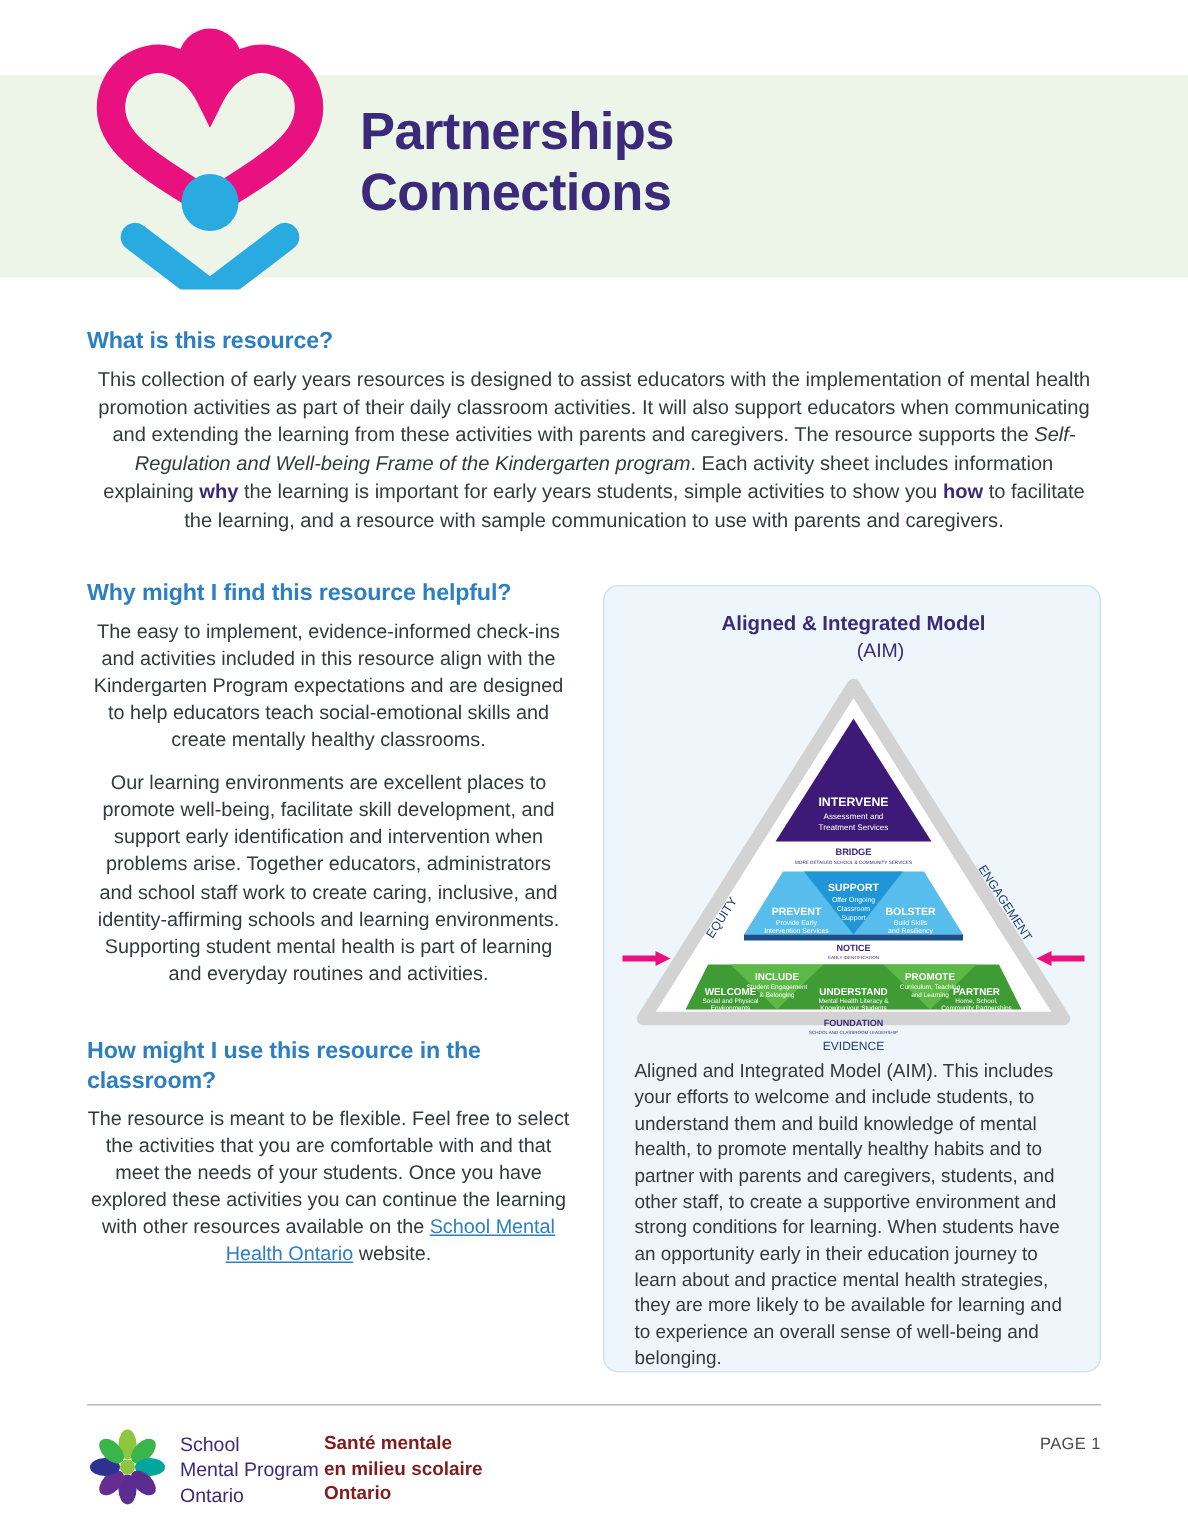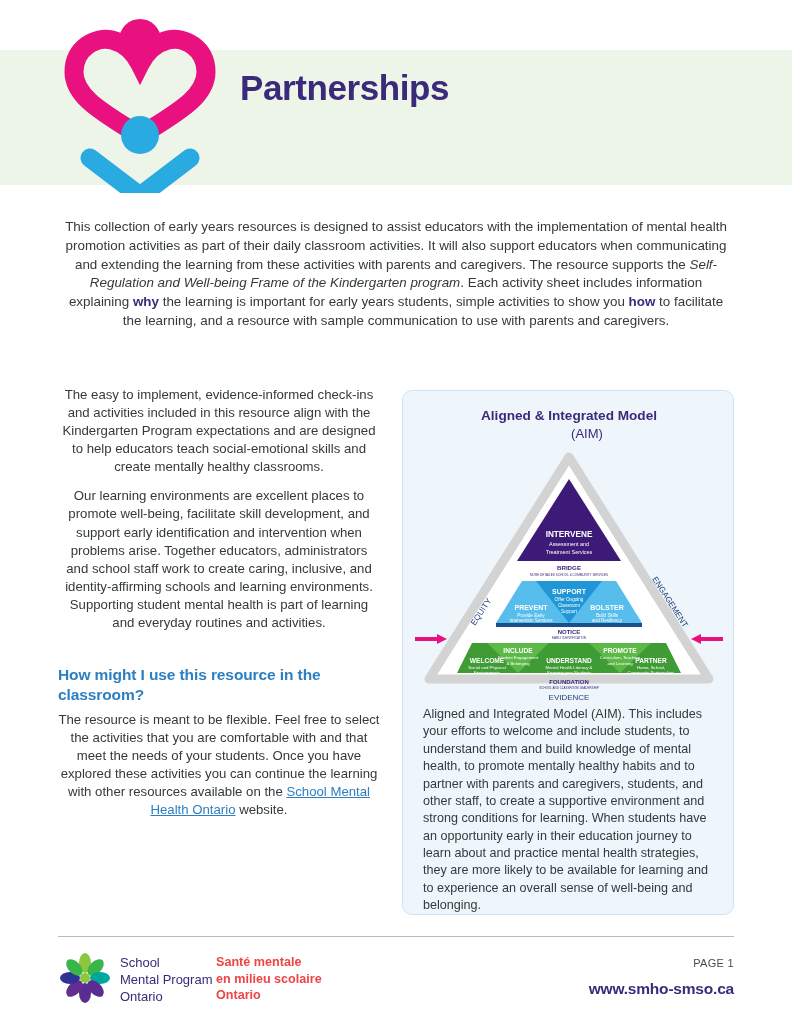--- a/index.html
+++ b/index.html
@@ -66,21 +66,21 @@
     position:absolute; left:58px; top:936px; width:676px; height:1px;
     background:#b9b9b9;
   }
   .smho-logo { position:absolute; left:56px; top:952px; width:58px; height:52px; }
   .smho-en {
     position:absolute; left:120px; top:954px;
     font-size:13px; font-weight:normal; line-height:1.32; color:#3b2a7a;
   }
   .smho-fr {
     position:absolute; left:216px; top:954px;
-    font-size:12.6px; font-weight:bold; line-height:1.32; color:#ef4444;
+    font-size:12.6px; font-weight:bold; line-height:1.32; color:#7f1d1d;
   }
   .page-num {
     position:absolute; left:534px; top:957px; width:200px; text-align:right;
     font-size:11px; color:#4a4a4a; letter-spacing:0.3px;
   }
   .site-url {
     position:absolute; left:474px; top:980px; width:260px; text-align:right;
     font-size:15.5px; font-weight:bold; color:#3b2a7a; letter-spacing:-0.2px;
   }
 </style>
@@ -96,27 +96,30 @@
       <circle cx="80" cy="22" r="21" fill="#e9107f"></circle>
       <path d="M80 118 C 46 96, 14 80, 14 54 C 14 30, 36 18, 52 22 C 64 25, 74 34, 80 46
                C 86 34, 96 25, 108 22 C 124 18, 146 30, 146 54 C 146 80, 114 96, 80 118 Z" fill="none" stroke="#e9107f" stroke-width="19" stroke-linecap="round"></path>
       <circle cx="80" cy="117" r="19" fill="#29abe2"></circle>
       <path d="M30 140 L80 178 L130 140" fill="none" stroke="#29abe2" stroke-width="19" stroke-linecap="round" stroke-linejoin="round"></path>
     </svg>
   </div>
 
   <div class="header-title">
     <span>Partnerships</span>
+    <span class="l2">Connections</span>
   </div>
 
   <div class="intro-block">
+    <h2 class="sec">What is this resource?</h2>
     <p class="body"><span>This collection of early years resources is designed to assist educators with the implementation of mental health promotion activities as part of their daily classroom activities. It will also support educators when communicating and extending the learning from these activities with parents and caregivers. The resource supports the </span><em class="it">Self-Regulation and Well-being Frame of the Kindergarten program</em><span>. Each activity sheet includes information explaining </span><b class="hi">why</b><span> the learning is important for early years students, simple activities to show you </span><b class="hi">how</b><span> to facilitate the learning, and a resource with sample communication to use with parents and caregivers.</span></p>
   </div>
 
   <div class="col-left">
+    <h2 class="sec">Why might I find this resource helpful?</h2>
     <p class="body">The easy to implement, evidence-informed check-ins and activities included in this resource align with the Kindergarten Program expectations and are designed to help educators teach social-emotional skills and create mentally healthy classrooms.</p>
     <p class="body">Our learning environments are excellent places to promote well-being, facilitate skill development, and support early identification and intervention when problems arise. Together educators, administrators and school staff work to create caring, inclusive, and identity-affirming schools and learning environments. Supporting student mental health is part of learning and everyday routines and activities.</p>
 
     <div style="height:22px"></div>
 
     <h2 class="sec">How might I use this resource in the classroom?</h2>
     <p class="body"><span>The resource is meant to be flexible. Feel free to select the activities that you are comfortable with and that meet the needs of your students. Once you have explored these activities you can continue the learning with other resources available on the </span><a class="link" href="#">School Mental Health Ontario</a><span> website.</span></p>
   </div>
 
   <div class="aim-card">
@@ -230,15 +233,14 @@
     <span>Ontario</span>
   </div>
 
   <div class="smho-fr">
     <span>Santé mentale</span><br>
     <span>en milieu scolaire</span><br>
     <span>Ontario</span>
   </div>
 
   <div class="page-num">PAGE 1</div>
-  <div class="site-url">www.smho-smso.ca</div>
 
 </div>
 
 </body></html>

